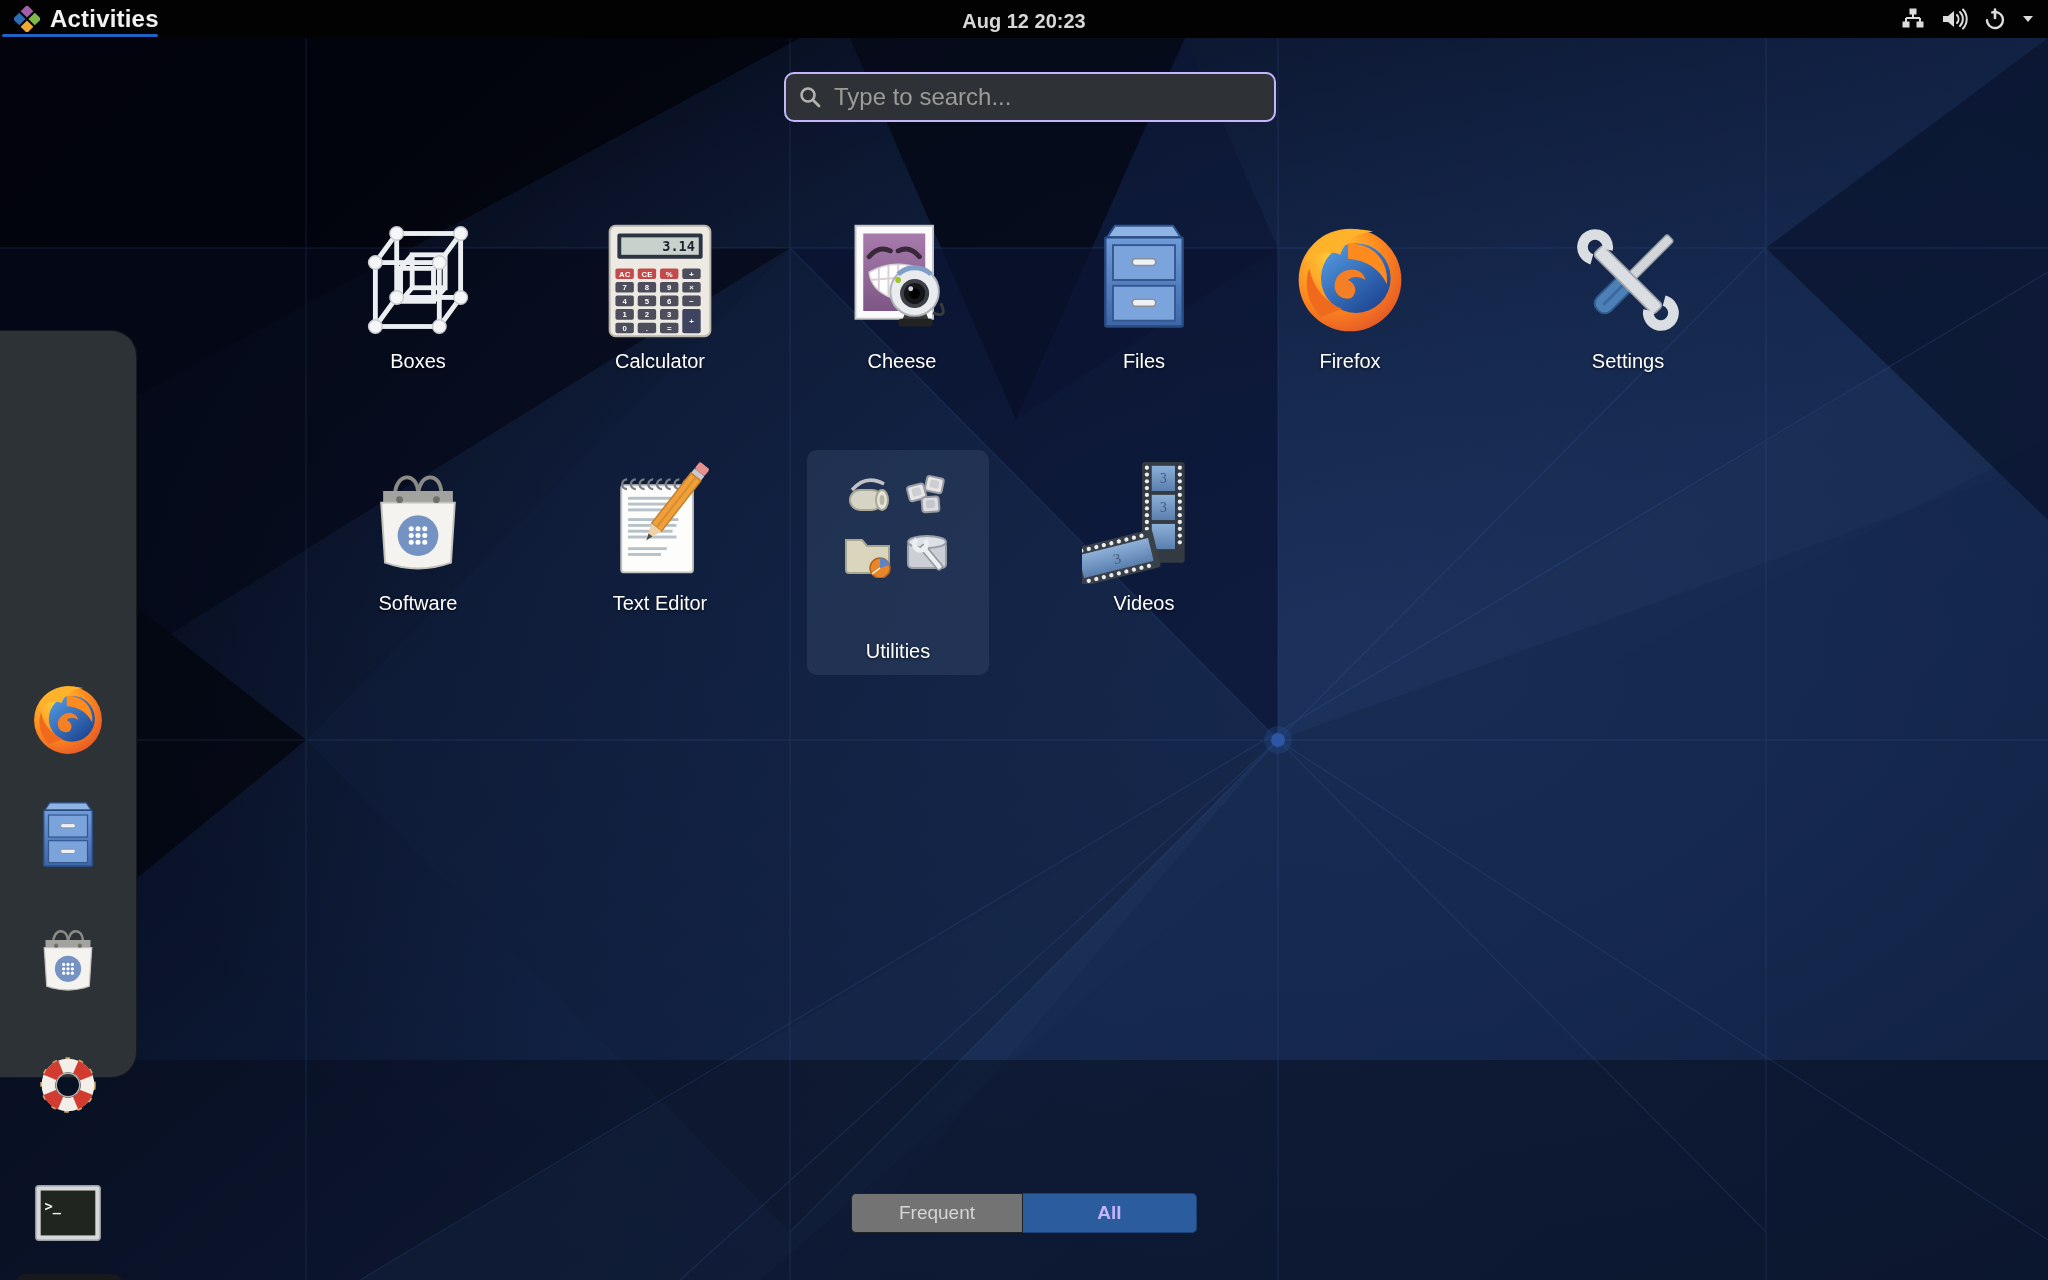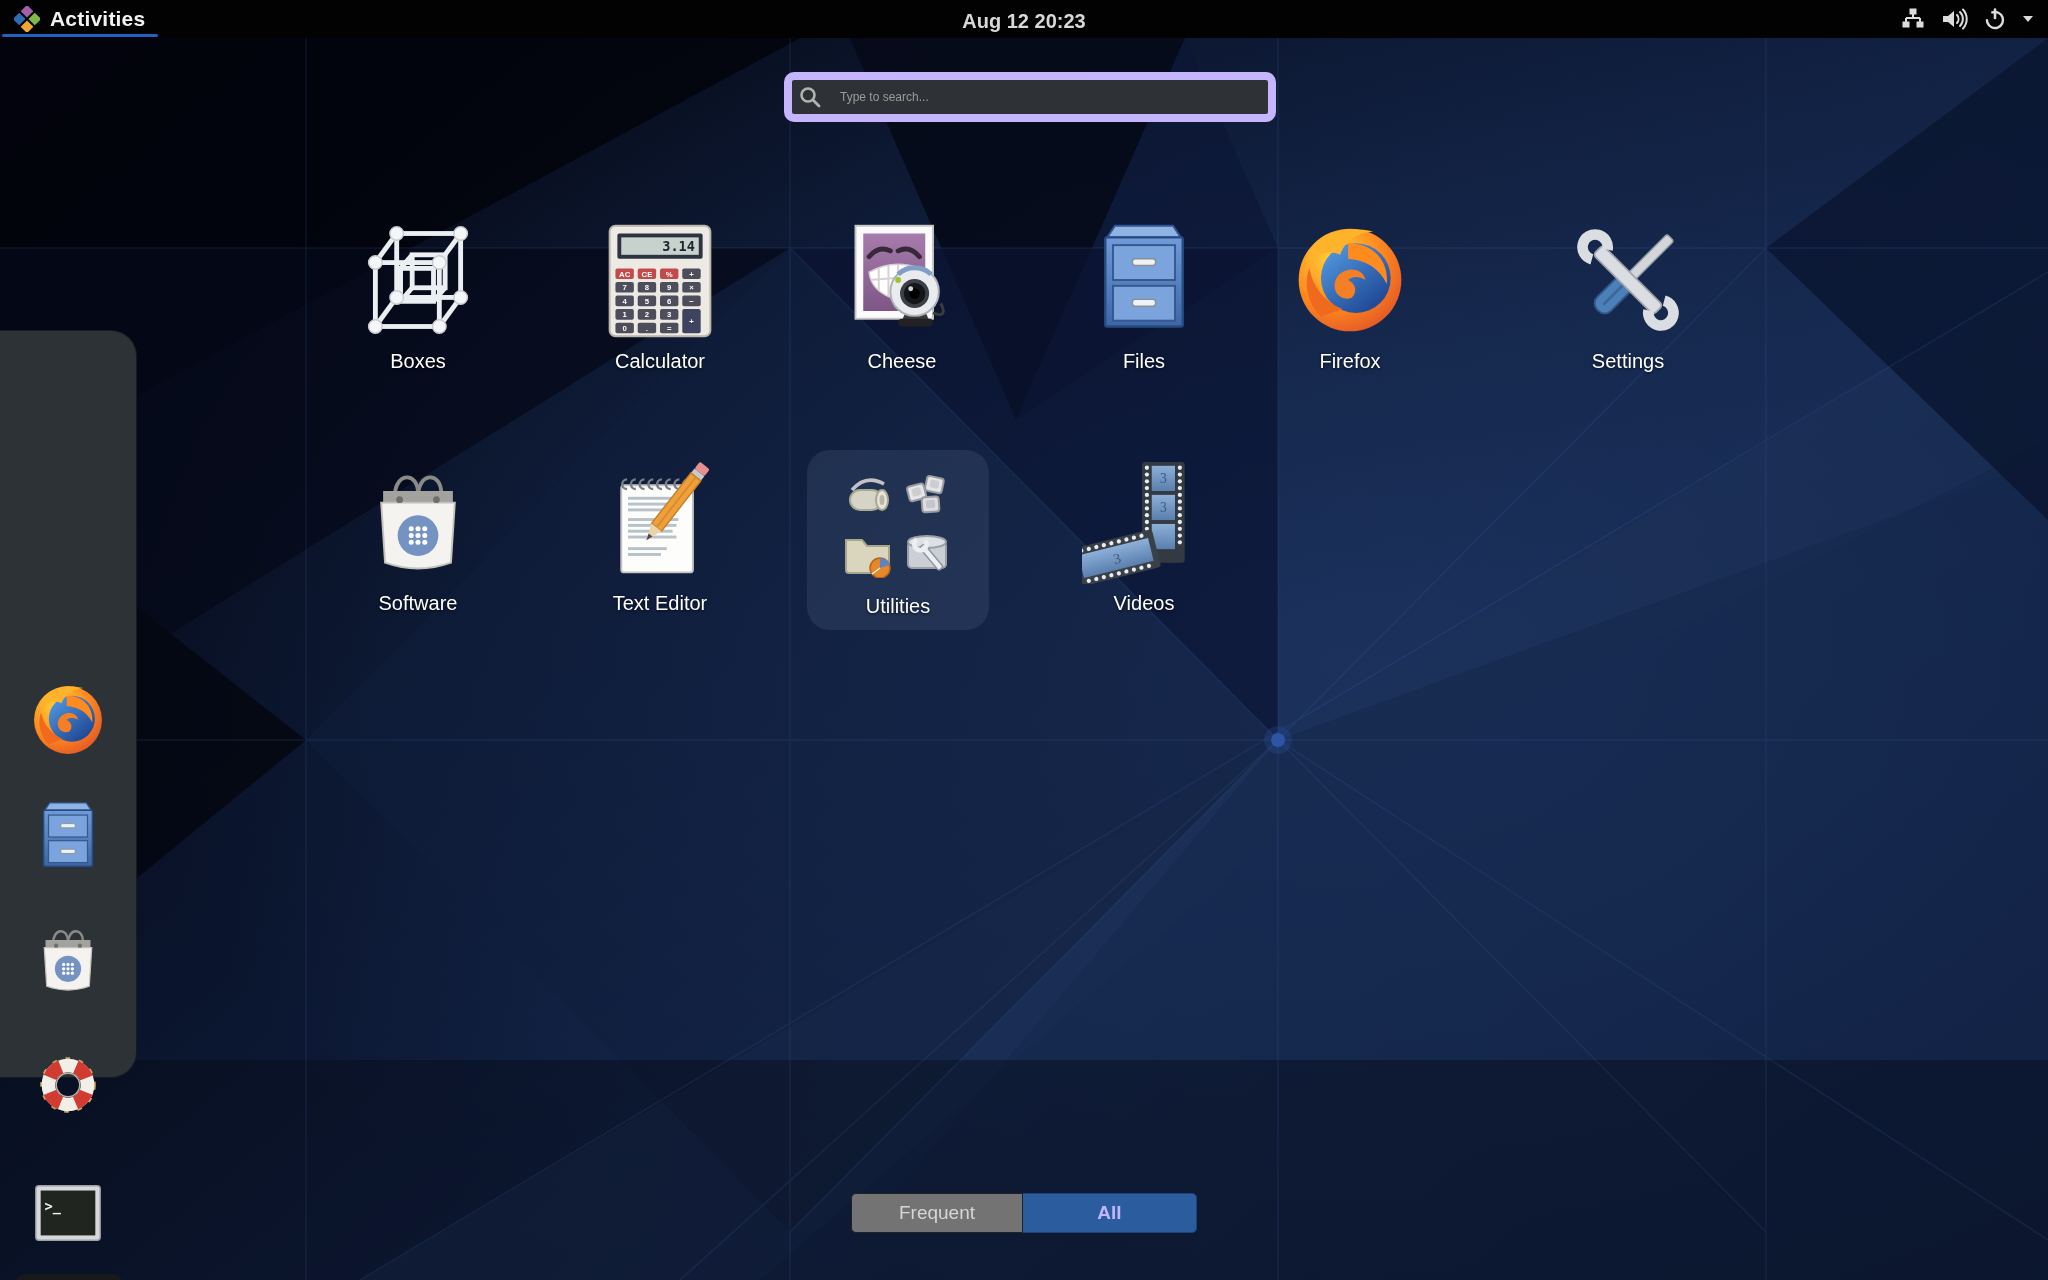--- a/index.html
+++ b/index.html
@@ -2,37 +2,37 @@
 <html><head>
 <meta charset="utf-8">
 <style>
   html,body{margin:0;padding:0;background:#000;}
   .stage{position:relative;width:2048px;height:1280px;overflow:hidden;
     font-family:"Liberation Sans","DejaVu Sans",sans-serif;color:#fff;}
   .wallpaper{position:absolute;inset:0;z-index:0;}
   
   .topbar{position:absolute;left:0;top:0;width:2048px;height:38px;background:#020202;z-index:30;}
   .activities-btn{position:absolute;left:0;top:0;height:38px;padding:0 14px;display:flex;align-items:center;gap:10px;cursor:pointer;}
-  .activities-label{font-size:21px;font-weight:600;color:#f2f2f2;letter-spacing:.2px;}
+  .activities-label{font-size:24px;font-weight:600;color:#f2f2f2;letter-spacing:.2px;}
   .activities-underline{position:absolute;left:2px;bottom:1px;width:156px;height:3px;background:#1f62c4;border-radius:2px;}
   .clock{position:absolute;left:50%;top:0;transform:translateX(-50%);height:43px;display:flex;align-items:center;font-size:20px;font-weight:600;color:#d8d8d8;cursor:pointer;}
   .sysmenu{position:absolute;right:8px;top:0;height:38px;display:flex;align-items:center;gap:14px;padding:0 6px;cursor:pointer;}
   .sysmenu svg{display:block;}
   
   .search-wrap{position:absolute;left:784px;top:72px;width:492px;height:50px;z-index:20;}
-  .search-input{width:100%;height:100%;box-sizing:border-box;background:#2e3237;border:8px solid #c4b5fd;border-radius:10px;
-    color:#d9d9d9;font-size:12px;padding:0 16px 0 48px;outline:none;font-family:"Liberation Sans",sans-serif;}
+  .search-input{width:100%;height:100%;box-sizing:border-box;background:#2e3237;border:2px solid #c4b5fd;border-radius:10px;
+    color:#d9d9d9;font-size:24px;padding:0 16px 0 48px;outline:none;font-family:"Liberation Sans",sans-serif;}
   .search-input::placeholder{color:#9b9b97;}
   .search-mag{position:absolute;left:14px;top:13px;pointer-events:none;}
   
   .app{position:absolute;width:220px;text-align:center;z-index:10;cursor:pointer;}
   .app .ico{width:128px;height:132px;margin:0 auto;display:flex;align-items:flex-end;justify-content:center;}
   .app .lbl{margin-top:8px;font-size:20px;color:#fff;text-shadow:0 1px 3px rgba(0,0,0,.7);}
   .row1{top:210px;} .row2{top:452px;}
-  .folder-tile{position:absolute;left:807px;top:450px;width:182px;height:180px;border-radius:23px;
+  .folder-tile{position:absolute;left:807px;top:450px;width:182px;height:225px;border-radius:10px;
     background:rgba(150,170,205,.12);z-index:10;cursor:pointer;}
   .folder-grid{position:absolute;left:50%;top:18px;transform:translateX(-50%);display:grid;grid-template-columns:60px 60px;grid-template-rows:56px 56px;}
   .folder-grid svg{display:block;margin:auto;}
   .folder-lbl{position:absolute;left:0;right:0;bottom:12px;font-size:20px;text-align:center;color:#fff;text-shadow:0 1px 3px rgba(0,0,0,.7);}
   
   .dash{position:absolute;left:0;top:330px;width:137px;height:748px;background:rgba(47,52,56,.96);
     border:1px solid rgba(0,0,0,.45);border-left:none;border-radius:0 26px 26px 0;z-index:20;box-sizing:border-box;}
   .dash-item{position:absolute;left:27px;width:82px;height:82px;display:flex;align-items:center;justify-content:center;cursor:pointer;}
   .showapps{position:absolute;left:14px;top:943px;width:110px;height:110px;border-radius:13px;background:#17191b;cursor:pointer;}
   

